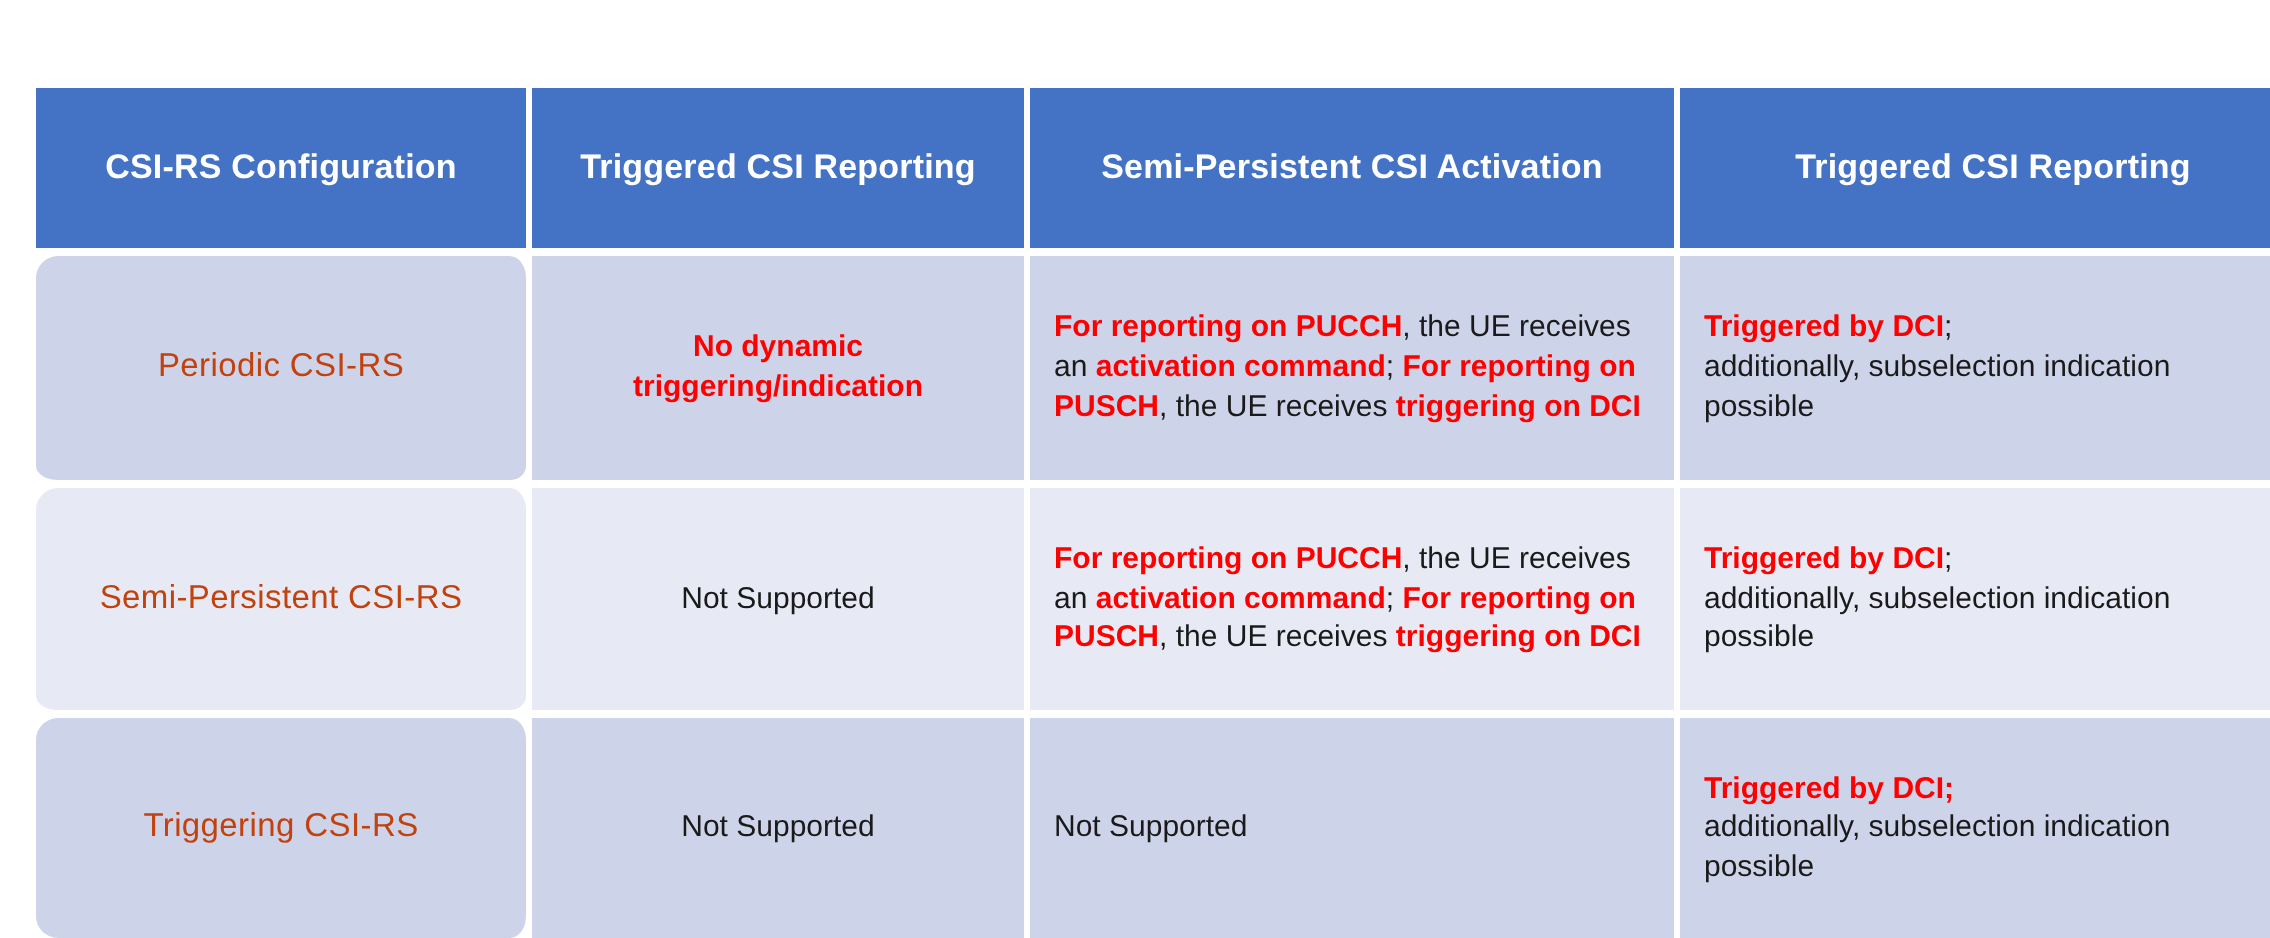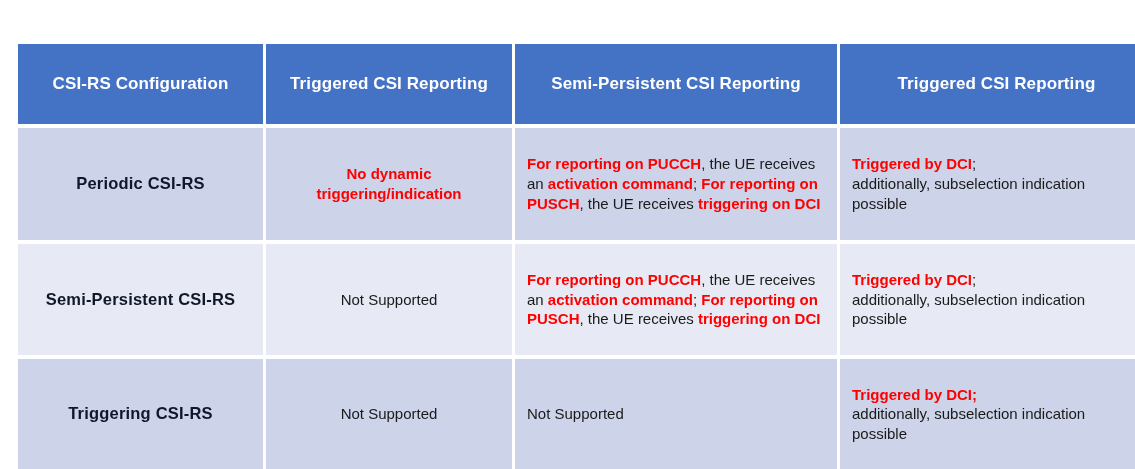--- a/index.html
+++ b/index.html
@@ -86,24 +86,25 @@
     color: #1a1a1a;
   }
   tbody td:last-child { border-right: none; }
   tbody tr:last-child td { border-bottom: none; }
 
   tr.shade-dark td { background: #CDD4EA; }
   tr.shade-light td { background: #E7EAF4; }
 
   td.cfg-name {
     text-align: center;
-    font-weight: bold;
+    font-weight: normal;
     font-size: 16.5px;
-    color: #0f172a;
+    color: #c2410c;
     letter-spacing: 0.2px;
+    border-radius: 11px;
   }
   td.center-cell {
     text-align: center;
     margin-top: 15px;
   }
   td.left-cell {
     text-align: left;
   }
   .red-bold {
     color: #FF0000;
@@ -126,21 +127,21 @@
       <colgroup>
         <col class="c1">
           <col class="c2">
           <col class="c3">
           <col class="c4">
       </colgroup>
       <thead>
         <tr>
           <th>CSI-RS Configuration</th>
           <th>Triggered CSI Reporting</th>
-          <th>Semi-Persistent CSI Reporting</th>
+          <th>Semi-Persistent CSI Activation</th>
           <th>Triggered CSI Reporting</th>
         </tr>
       </thead>
       <tbody>
 
         <tr class="shade-dark">
           <td class="cfg-name">Periodic CSI-RS</td>
           <td class="center-cell">
             <span class="red-bold nowrap-blk">No dynamic</span>
             <span class="red-bold nowrap-blk">triggering/indication</span>

